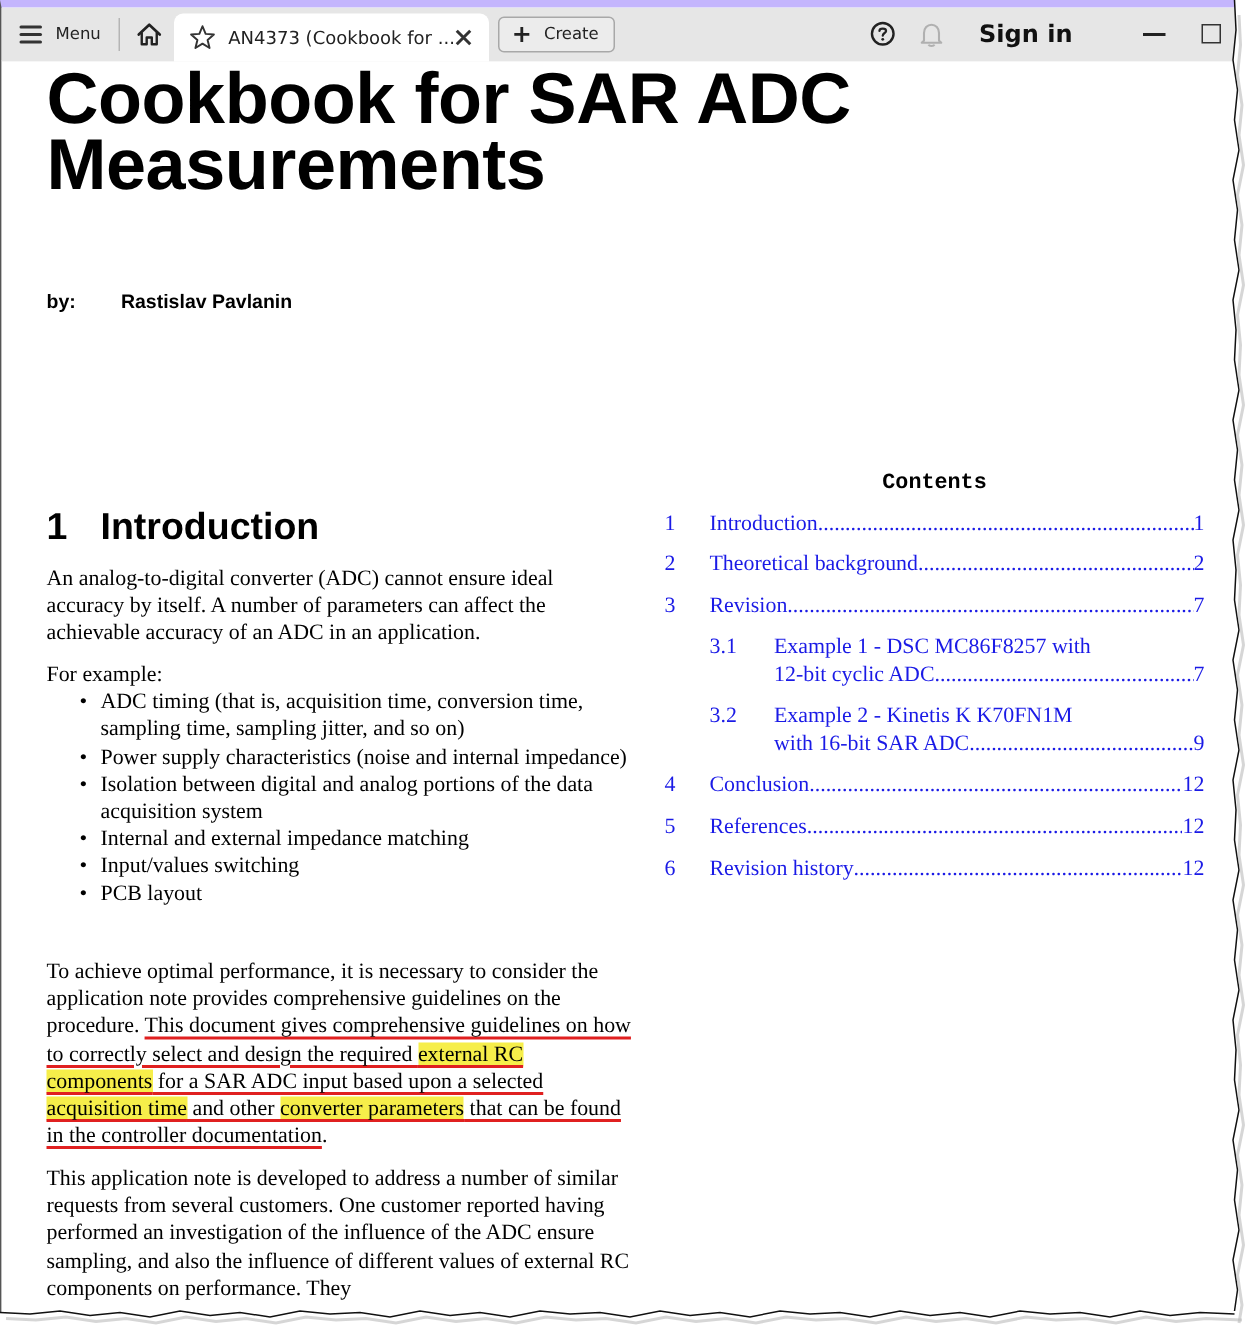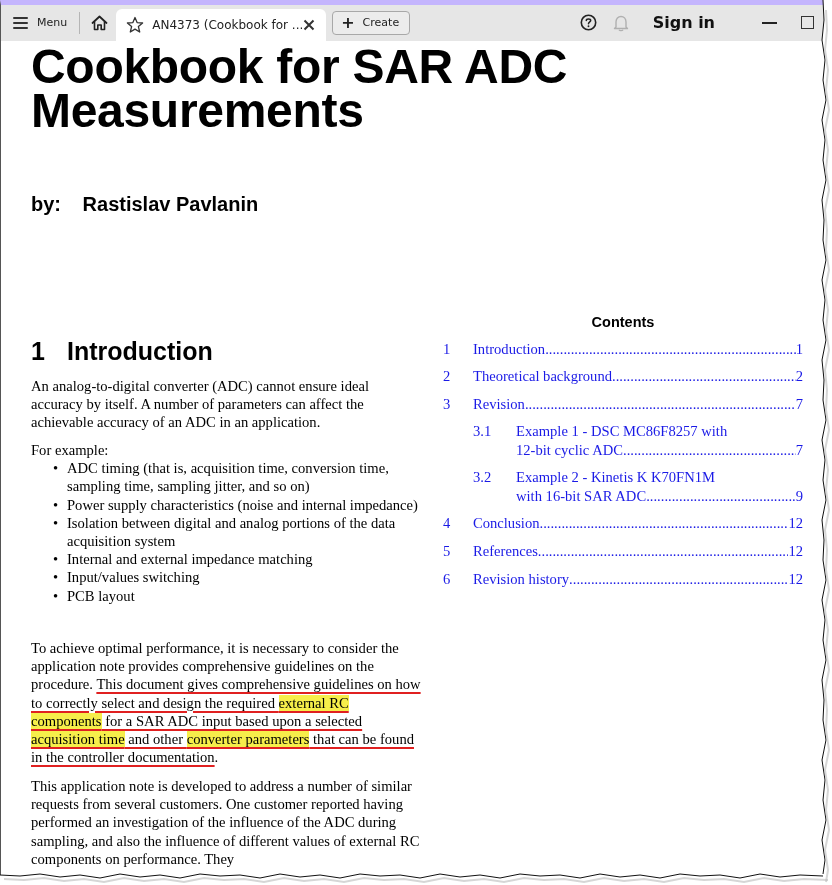--- a/index.html
+++ b/index.html
@@ -66,21 +66,21 @@
     font-size: 48px; line-height: 44px; color: #000; letter-spacing: -0.3px;
   }
   .subtitle {
     position: absolute; left: 30px; top: 98px;
     font-family: "Liberation Sans", sans-serif; font-weight: bold;
     font-size: 26px; line-height: 30px; color: #000;
   }
   .byline {
     position: absolute; left: 30px; top: 152px;
     font-family: "Liberation Sans", sans-serif; font-weight: bold;
-    font-size: 20px; color: #000;
+    font-size: 13px; color: #000;
   }
   .byline .by { display:inline-block; width: 46px; }
 
   .sec-heading {
     position: absolute; left: 30px; top: 296px;
     font-family: "Liberation Sans", sans-serif; font-weight: bold;
     font-size: 25px; color: #000;
   }
   .sec-heading .num { display:inline-block; width: 36px; }
 
@@ -95,21 +95,21 @@
   .bullets li::before { content: "\2022"; position: absolute; left: 0; top: 0; }
   .p3 { top: 598px; }
   .p4 { top: 736px; }
 
   .ul { text-decoration: underline; text-decoration-color: #e02020; text-underline-offset: 3px; text-decoration-thickness: 1.5px; }
   .hl { background: #f6ee4a; }
 
   
   .toc-title {
     position: absolute; left: 572px; top: 273px; width: 100px; text-align: center;
-    font-family: Liberation Sans, sans-serif; font-weight: bold; font-size: 14.5px; color: #000;
+    font-family: Liberation Mono, monospace; font-weight: bold; font-size: 14.5px; color: #000;
   }
   .toc {
     position: absolute; left: 442px; top: 300px; width: 360px;
     font-family: "Liberation Serif", serif; font-size: 14.6px; color: #1a1ae6;
   }
   .toc-row { position: absolute; left: 0; width: 360px; height: 20px; white-space: nowrap; cursor: pointer; }
   .toc-row .n { position: absolute; left: 0; }
   .toc-row .t { position: absolute; left: 30px; right: 0; overflow: hidden; display:flex; }
   .toc-row.sub .n { left: 30px; }
   .toc-row.sub .t { left: 73px; }
@@ -275,21 +275,21 @@
         <li>Power supply characteristics (noise and internal impedance)</li>
         <li>Isolation between digital and analog portions of the data acquisition system</li>
         <li>Internal and external impedance matching</li>
         <li>Input/values switching</li>
         <li>PCB layout</li>
       </ul>
     </div>
 
     <div class="body-col p3"><span>To achieve optimal performance, it is necessary to consider the application note provides comprehensive guidelines on the procedure. </span><span class="ul"><span>This document gives comprehensive guidelines on how to correctly select and design the required </span><span class="hl">external RC components</span><span> for a SAR ADC input based upon a selected </span><span class="hl">acquisition time</span><span> and other </span><span class="hl">converter parameters</span><span> that can be found in the controller documentation</span></span><span>.</span></div>
 
-    <div class="body-col p4">This application note is developed to address a number of similar requests from several customers. One customer reported having performed an investigation of the influence of the ADC during sampling, and also the influence of different values of external RC components on performance. They</div>
+    <div class="body-col p4">This application note is developed to address a number of similar requests from several customers. One customer reported having performed an investigation of the influence of the ADC ensure sampling, and also the influence of different values of external RC components on performance. They</div>
   </div>
 </div>
 
 <svg class="torn-right" viewBox="0 0 12 885" preserveAspectRatio="none">
   <path d="M0 0 H3 L4 20 L2 40 L5 60 L3 80 L6 100 L2 120 L5 140 L3 160 L6 180 L2 200 L4 220 L3 240 L6 260 L2 280 L5 300 L3 320 L6 340 L2 360 L4 380 L3 400 L6 420 L2 440 L5 460 L3 480 L6 500 L2 520 L4 540 L3 560 L6 580 L2 600 L5 620 L3 640 L6 660 L2 680 L4 700 L3 720 L6 740 L2 760 L5 780 L3 800 L6 820 L2 840 L5 860 L3 874 L0 874 V885 H12 V0 Z" fill="#ffffff" stroke="none"></path>
   <path d="M3 0 L4 20 L2 40 L5 60 L3 80 L6 100 L2 120 L5 140 L3 160 L6 180 L2 200 L4 220 L3 240 L6 260 L2 280 L5 300 L3 320 L6 340 L2 360 L4 380 L3 400 L6 420 L2 440 L5 460 L3 480 L6 500 L2 520 L4 540 L3 560 L6 580 L2 600 L5 620 L3 640 L6 660 L2 680 L4 700 L3 720 L6 740 L2 760 L5 780 L3 800 L6 820 L2 840 L5 860 L3 874" fill="none" stroke="#111" stroke-width="1"></path>
   <path d="M6 10 L7 30 L5 50 L8 70 L6 90 L9 110 L5 130 L8 150 L6 170 L9 190 L5 210 L7 230 L6 250 L9 270 L5 290 L8 310 L6 330 L9 350 L5 370 L7 390 L6 410 L9 430 L5 450 L8 470 L6 490 L9 510 L5 530 L7 550 L6 570 L9 590 L5 610 L8 630 L6 650 L9 670 L5 690 L7 710 L6 730 L9 750 L5 770 L8 790 L6 810 L9 830 L5 850 L8 870 L6 882" fill="none" stroke="#bbb" stroke-width="2" opacity="0.6"></path>
 </svg>
 <svg class="torn-bottom" viewBox="0 0 832 13" preserveAspectRatio="none">
   <path d="M0 3 L20 4 L40 2 L60 5 L80 3 L100 6 L120 2 L140 5 L160 3 L180 6 L200 2 L220 4 L240 3 L260 6 L280 2 L300 5 L320 3 L340 6 L360 2 L380 4 L400 3 L420 6 L440 2 L460 5 L480 3 L500 6 L520 2 L540 4 L560 3 L580 6 L600 2 L620 5 L640 3 L660 6 L680 2 L700 4 L720 3 L740 6 L760 2 L780 5 L800 3 L823 4 V13 H0 Z" fill="#ffffff"></path>

